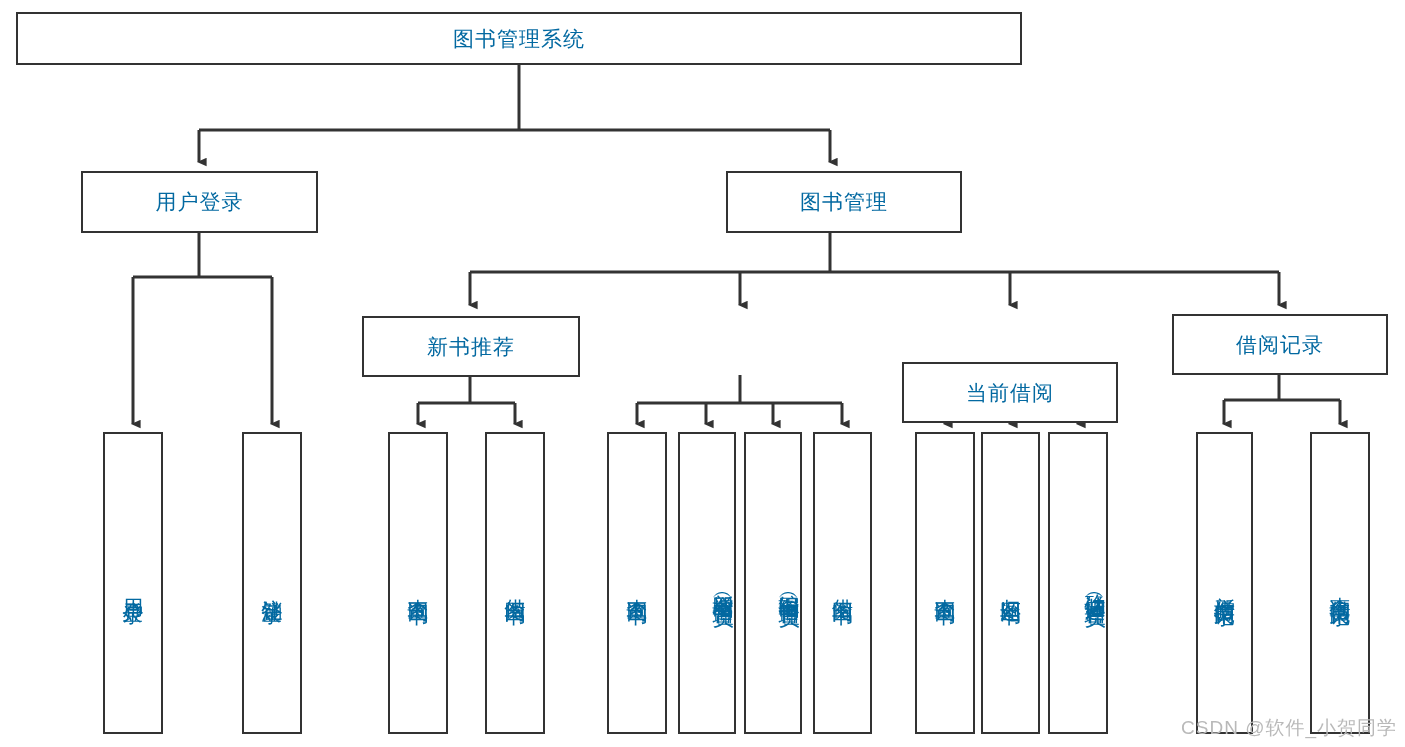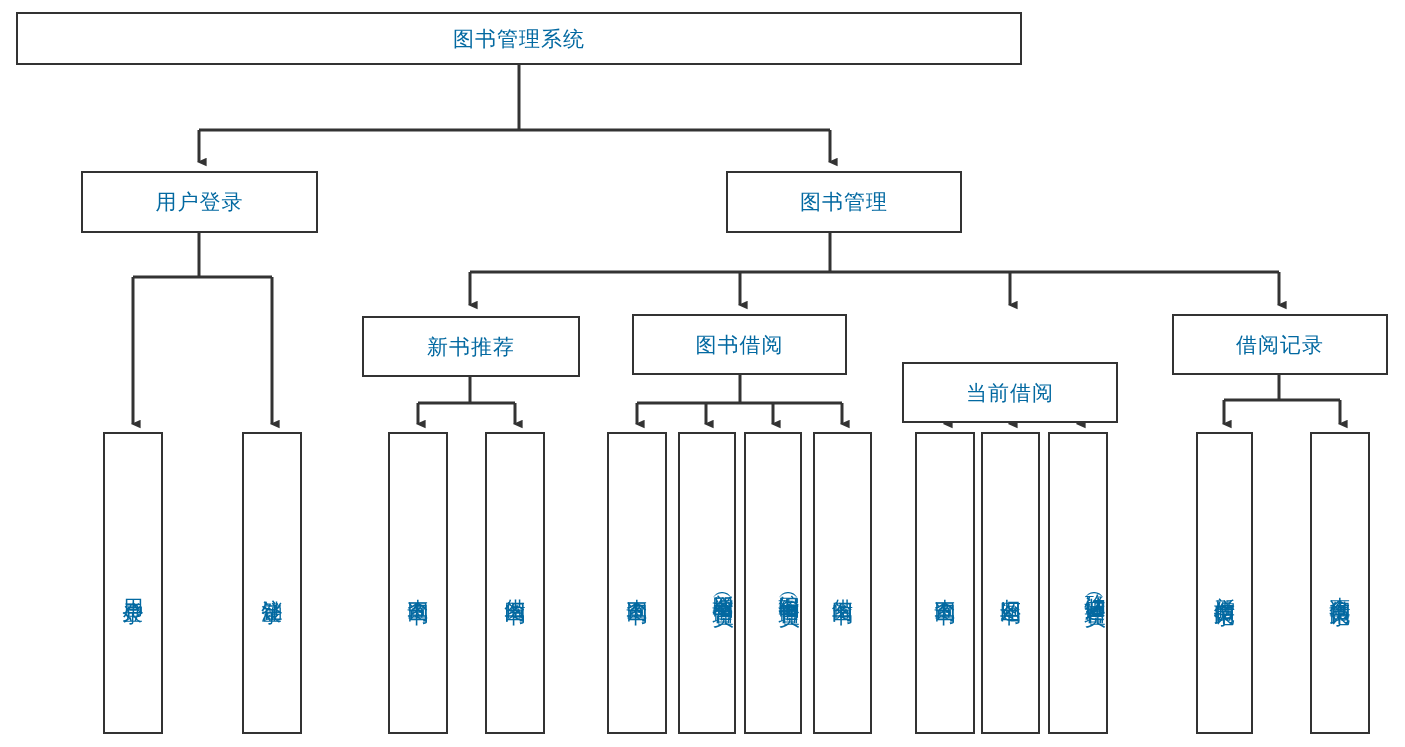--- a/index.html
+++ b/index.html
@@ -69,21 +69,20 @@
       <path d="M1340,400 L1340,424" marker-end="url(#arw)"></path>
     </g>
   </svg>
 
   <div class="node h" style="left:16px;top:12px;width:1006px;height:53px;">图书管理系统</div>
 
   <div class="node h" style="left:81px;top:171px;width:237px;height:62px;">用户登录</div>
   <div class="node h" style="left:711px;top:171px;width:236px;height:62px;margin-left:15px;">图书管理</div>
 
   <div class="node h" style="left:362px;top:316px;width:218px;height:61px;">新书推荐</div>
-  <div class="node h" style="left:632px;top:314px;width:215px;height:61px;">图书借阅</div>
   <div class="node h" style="left:902px;top:314px;width:216px;height:61px;margin-top:48px;">当前借阅</div>
   <div class="node h" style="left:1172px;top:314px;width:216px;height:61px;">借阅记录</div>
 
   <div class="node v tall" style="left:103px;top:432px;width:60px;height:302px;">用户登录</div>
   <div class="node v tall" style="left:242px;top:432px;width:60px;height:302px;">注销登录</div>
 
   <div class="node v tall" style="left:388px;top:432px;width:60px;height:302px;">查询图书</div>
   <div class="node v tall" style="left:485px;top:432px;width:60px;height:302px;">借阅图书</div>
 
   <div class="node v tall" style="left:607px;top:432px;width:60px;height:302px;">查询图书</div>
@@ -91,13 +90,14 @@
   <div class="node v" style="left:744px;top:432px;width:58px;height:302px;">编辑图书（管理员）</div>
   <div class="node v tall" style="left:813px;top:432px;width:59px;height:302px;">借阅图书</div>
 
   <div class="node v tall" style="left:915px;top:432px;width:60px;height:302px;">查询图书</div>
   <div class="node v tall" style="left:981px;top:432px;width:59px;height:302px;">归还图书</div>
   <div class="node v" style="left:1048px;top:432px;width:60px;height:302px;">确认归还（管理员）</div>
 
   <div class="node v tall" style="left:1196px;top:432px;width:57px;height:302px;">新增借阅记录</div>
   <div class="node v tall" style="left:1310px;top:432px;width:60px;height:302px;">查询借阅记录</div>
 
+  <div class="wm">CSDN @软件_小贺同学</div>
 </div>
 
 </body></html>

